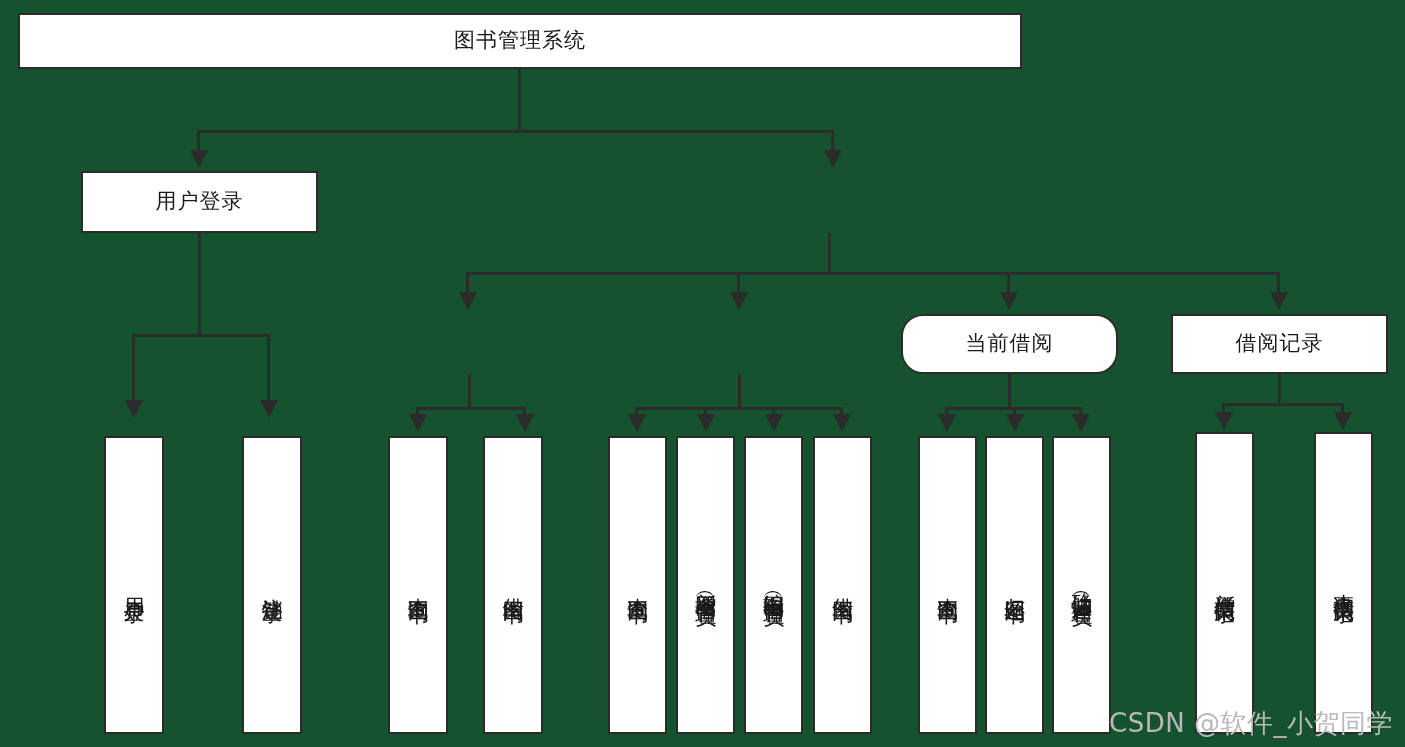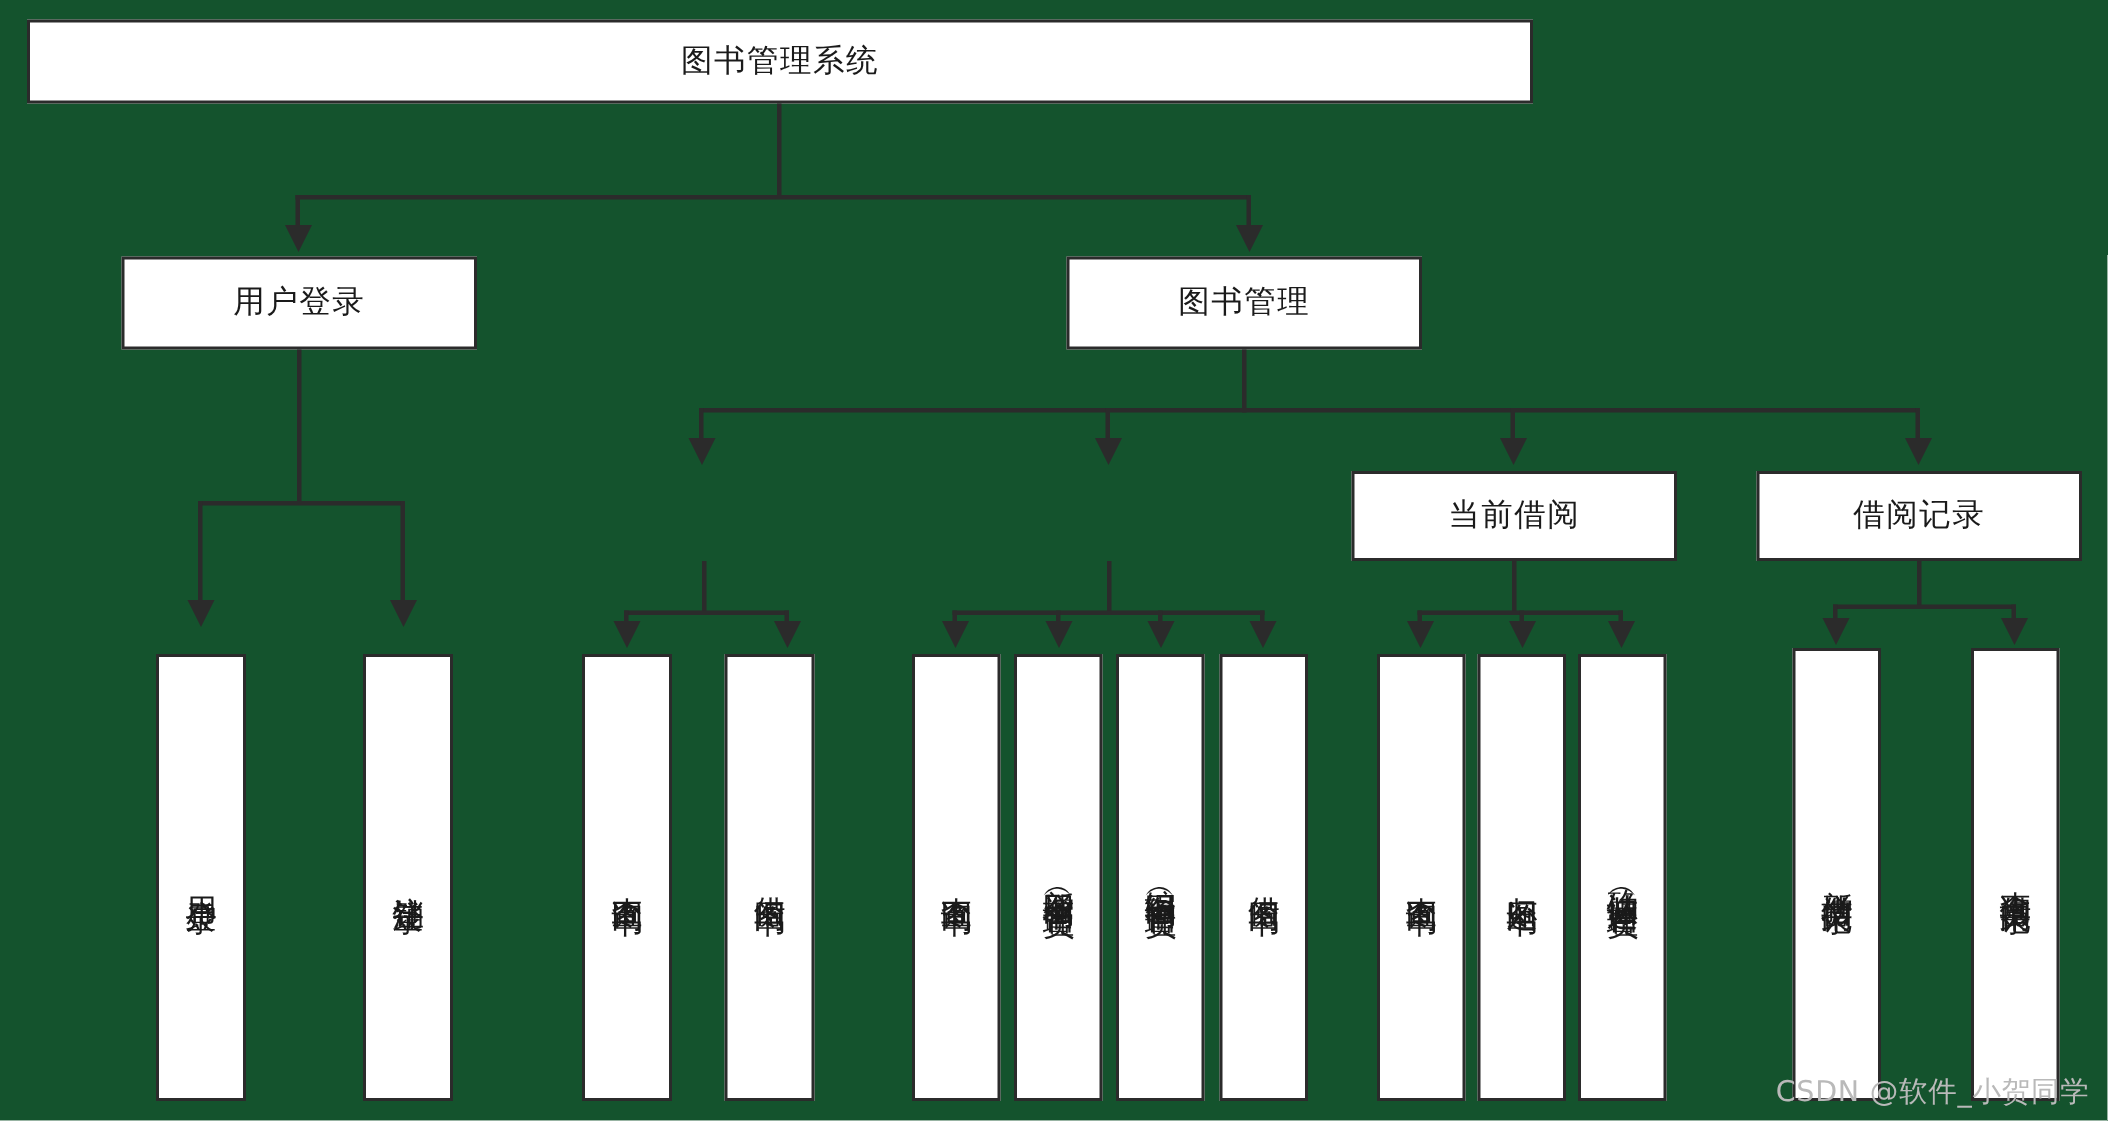--- a/index.html
+++ b/index.html
@@ -59,21 +59,21 @@
     width: 0;
     height: 0;
     border-left: 9px solid transparent;
     border-right: 9px solid transparent;
     border-top: 18px solid #2b2b2b;
   }
   #watermark {
     position: absolute;
     right: 12px;
     bottom: 6px;
-    font-size: 19px;
+    font-size: 26px;
     color: #b9b9b9;
     letter-spacing: 0.5px;
     white-space: nowrap;
     font-family: "DejaVu Sans", "Liberation Sans", sans-serif;
   }
 </style>
 </head>
 <body>
 
 <div id="canvas">
@@ -89,43 +89,40 @@
   <div class="edge vline" style="left:197px; top:130px; width:3px; height:22px;"></div>
   <div class="arrow" style="left:190px; top:150px;"></div>
 
   <div class="edge vline" style="left:831px; top:130px; width:3px; height:22px;"></div>
   <div class="arrow" style="left:824px; top:150px;"></div>
 
   <div class="node h" style="left:81px; top:171px; width:237px; height:62px;">
     <span>用户登录</span>
   </div>
 
-  <div class="node h" style="left:711px; top:171px; width:237px; height:62px;">
-    <span>图书管理</span>
-  </div>
 
   <div class="edge vline" style="left:198px; top:233px; width:3px; height:103px;"></div>
   <div class="edge hline" style="left:132px; top:334px; width:138px; height:3px;"></div>
   <div class="edge vline" style="left:132px; top:334px; width:3px; height:68px;"></div>
   <div class="arrow" style="left:125px; top:400px;"></div>
   <div class="edge vline" style="left:267px; top:334px; width:3px; height:68px;"></div>
   <div class="arrow" style="left:260px; top:400px;"></div>
 
   <div class="edge vline" style="left:828px; top:233px; width:3px; height:42px;"></div>
   <div class="edge hline" style="left:466px; top:272px; width:814px; height:3px;"></div>
   <div class="edge vline" style="left:466px; top:272px; width:3px; height:22px;"></div>
   <div class="arrow" style="left:459px; top:292px;"></div>
   <div class="edge vline" style="left:737px; top:272px; width:3px; height:22px;"></div>
   <div class="arrow" style="left:730px; top:292px;"></div>
   <div class="edge vline" style="left:1007px; top:272px; width:3px; height:22px;"></div>
   <div class="arrow" style="left:1000px; top:292px;"></div>
   <div class="edge vline" style="left:1277px; top:272px; width:3px; height:22px;"></div>
   <div class="arrow" style="left:1270px; top:292px;"></div>
 
-  <div class="node h" style="left:901px; top:314px; width:217px; height:60px;">
+  <div class="node h" style="left:901px; top:314px; width:217px; height:60px;border-radius:22px;">
     <span>当前借阅</span>
   </div>
   <div class="node h" style="left:1171px; top:314px; width:217px; height:60px;">
     <span>借阅记录</span>
   </div>
 
   <div class="edge vline" style="left:468px; top:374px; width:3px; height:36px;"></div>
   <div class="edge hline" style="left:416px; top:407px; width:110px; height:3px;"></div>
   <div class="edge vline" style="left:416px; top:407px; width:3px; height:12px;"></div>
   <div class="arrow" style="left:409px; top:414px;"></div>

